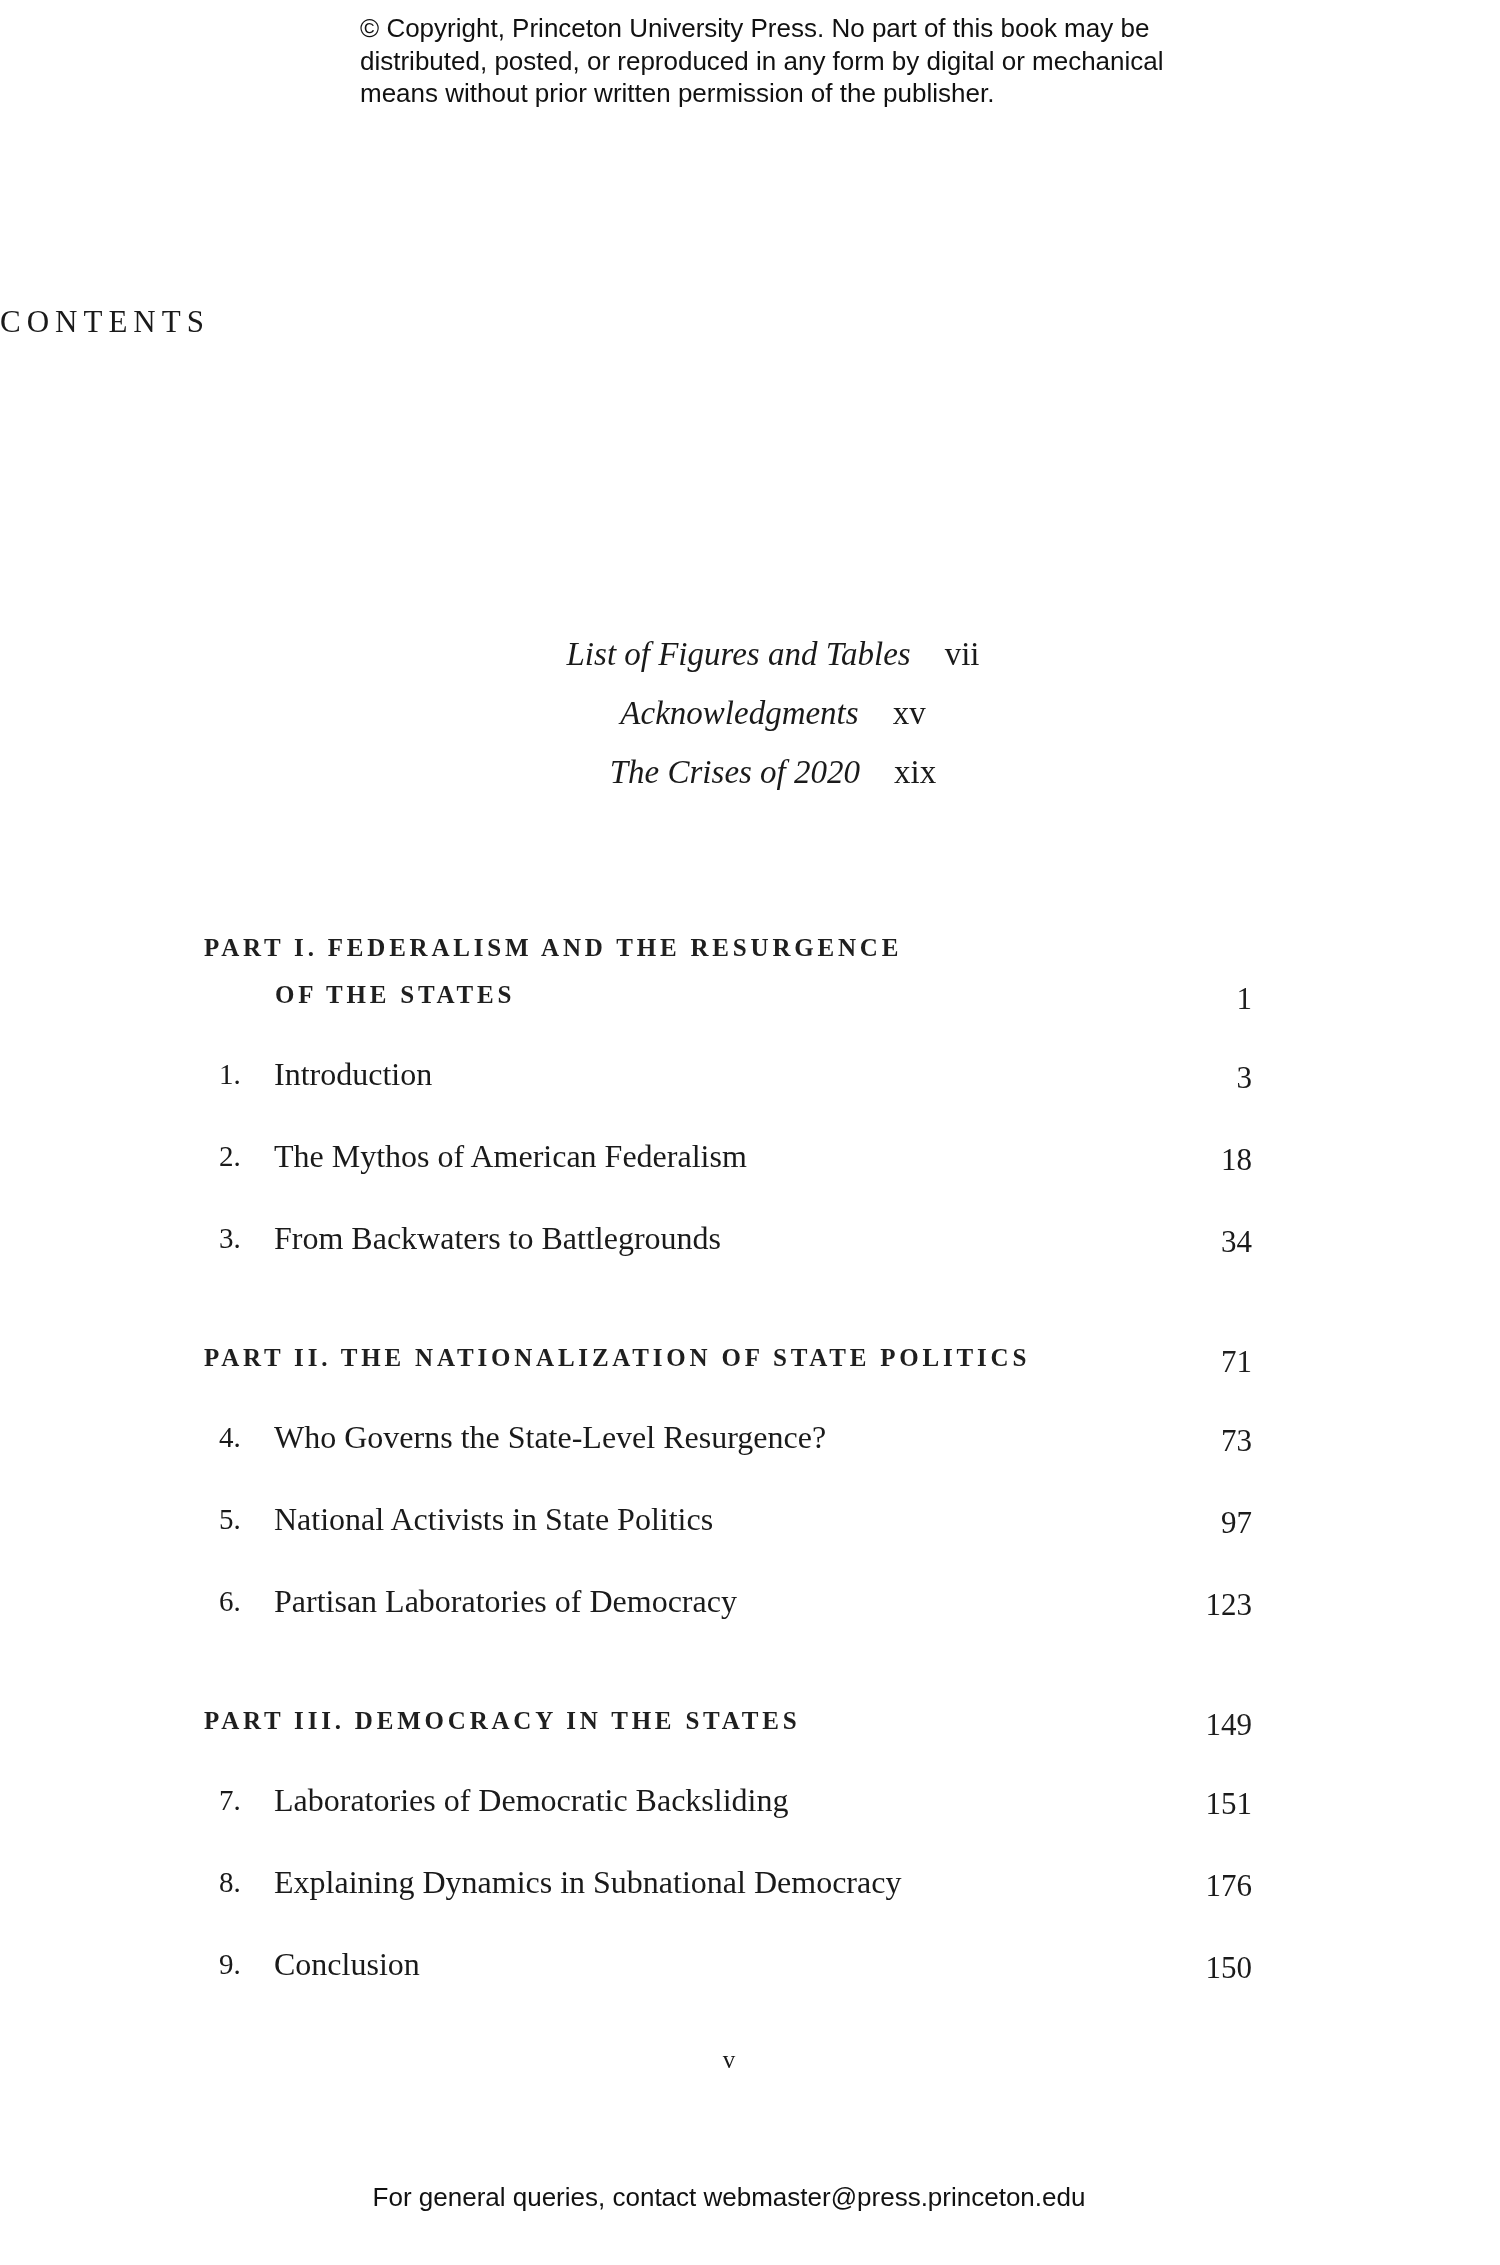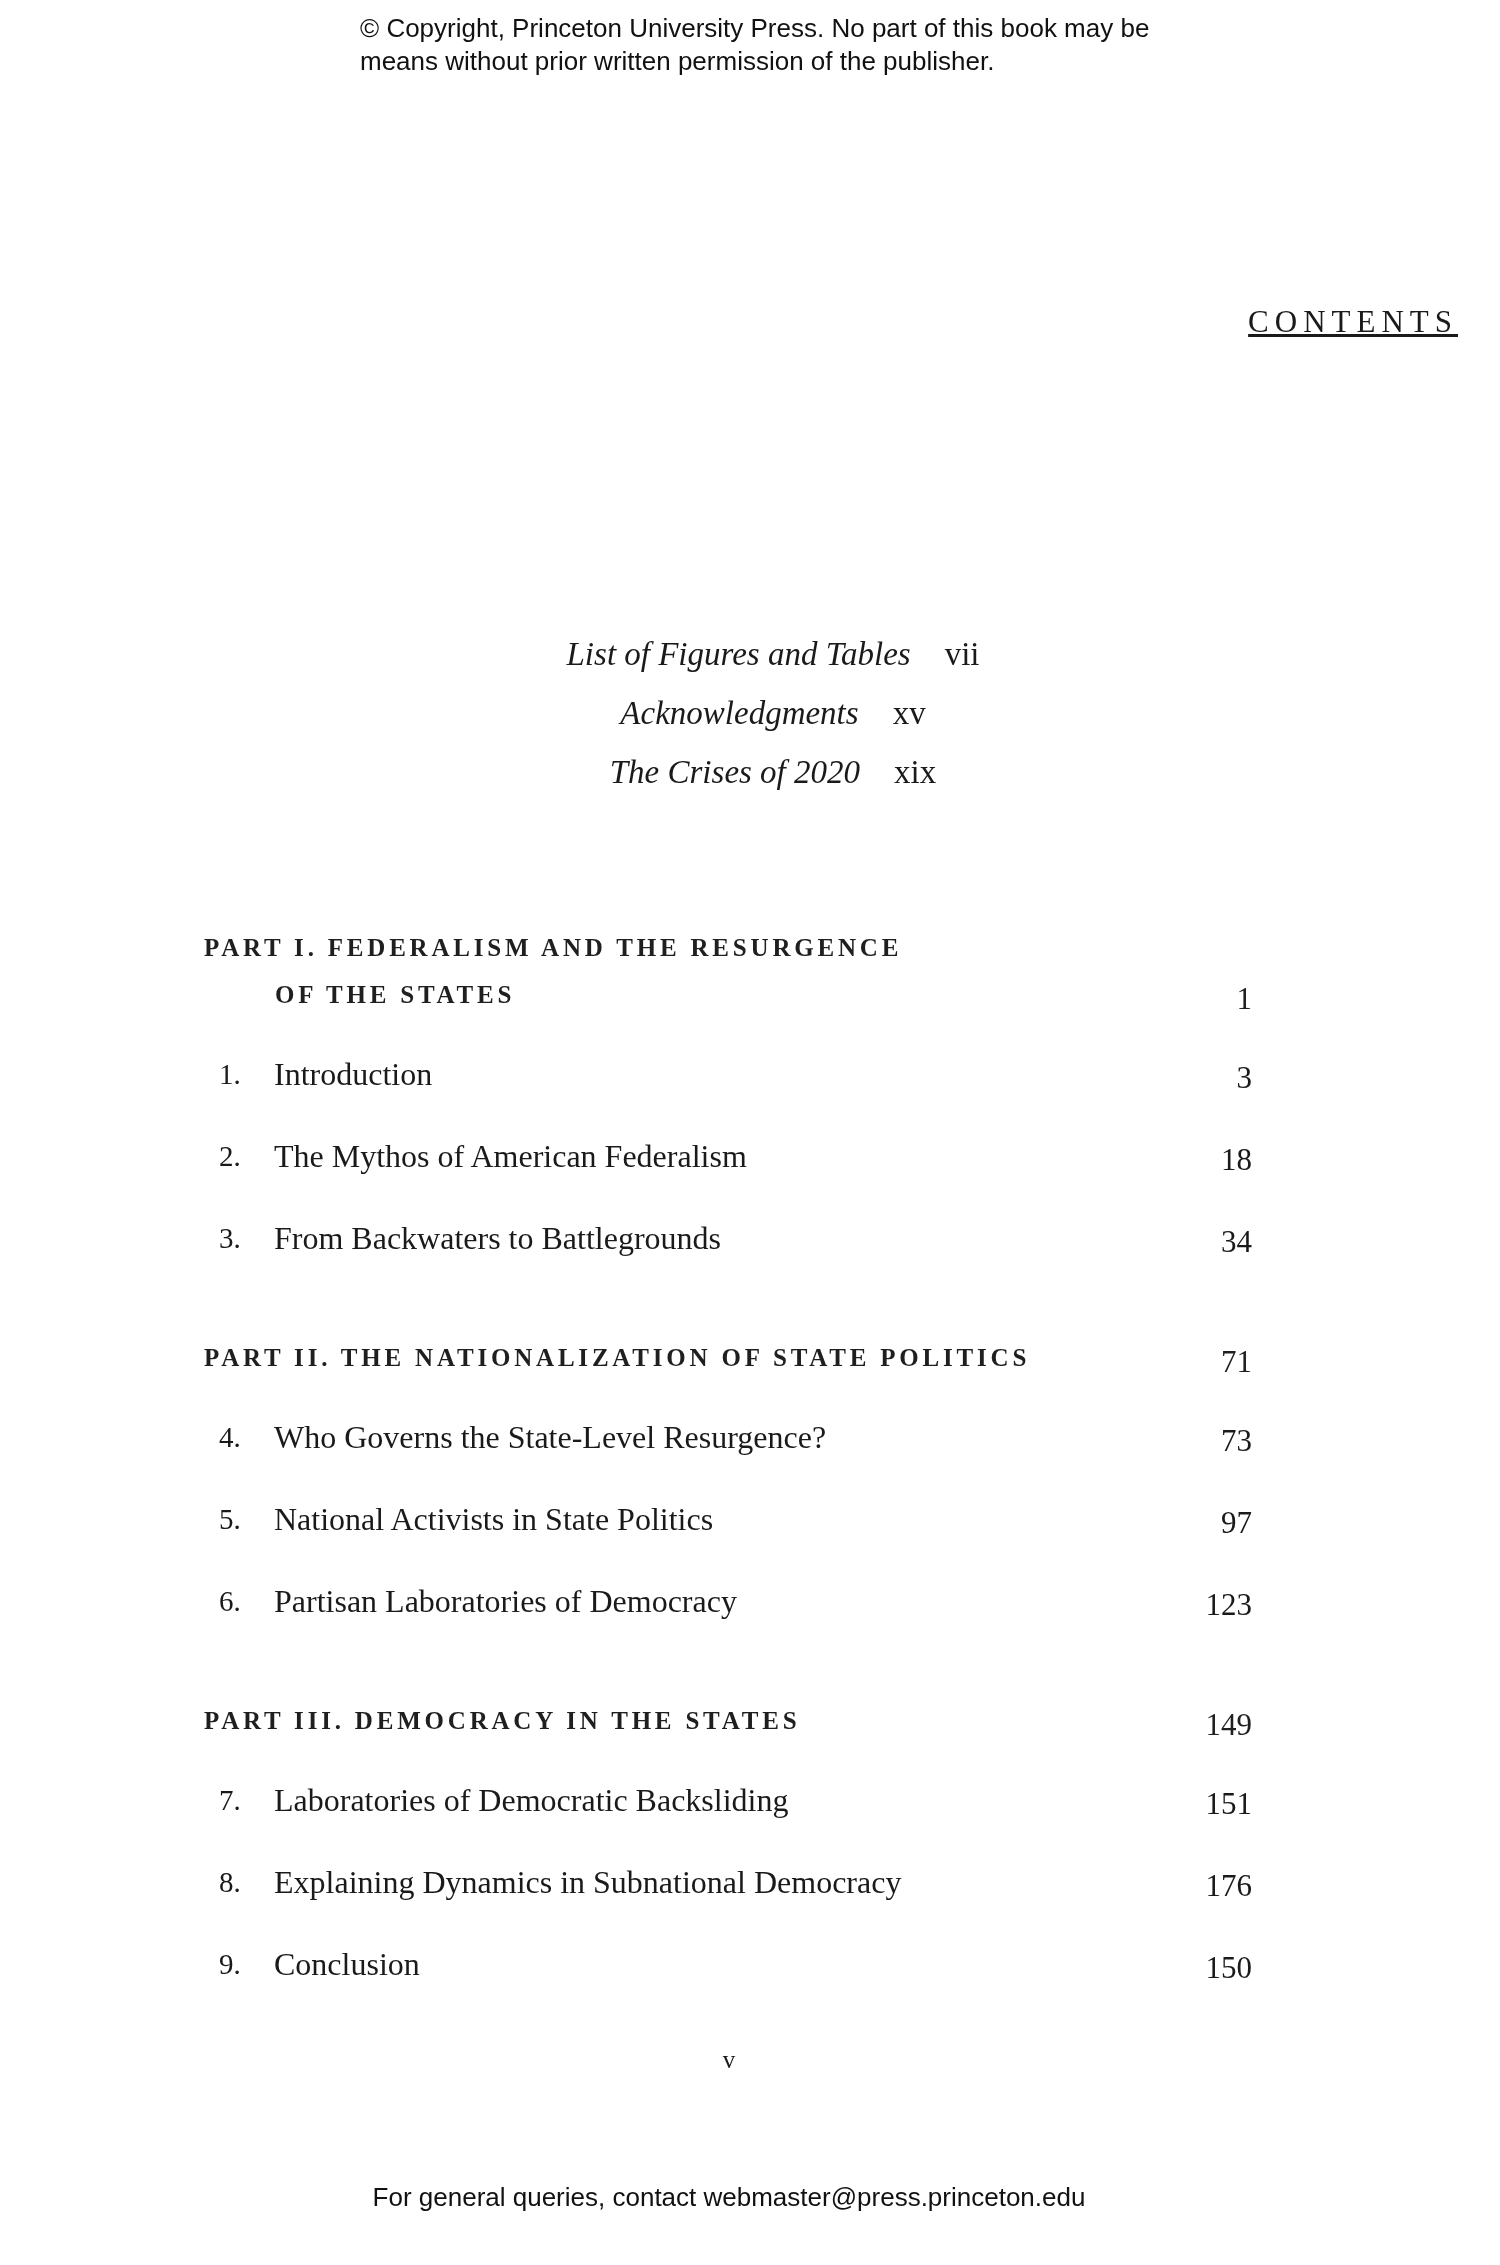--- a/index.html
+++ b/index.html
@@ -25,26 +25,25 @@
       color: #111;
       margin-left: 36px;
     }
     .copyright span { display: block; white-space: nowrap; }
 
     .contents-title {
       position: absolute;
       left: 0;
       width: 1458px;
       top: 304px;
-      text-align: right;
+      text-align: left;
       font-family: "Liberation Serif", serif;
       font-size: 31px;
       letter-spacing: 6px;
       color: #1a1a1a;
-      text-decoration: underline;
     }
 
     .front-matter {
       position: absolute;
       left: 0;
       width: 1458px;
       top: 630px;
       margin-left: 44px;
     }
     .fm-row {
@@ -135,20 +134,21 @@
       font-family: "Liberation Sans", sans-serif;
       font-size: 26px;
       color: #111;
     }
   </style>
 </head>
 <body>
 
 <div class="copyright">
   <span>© Copyright, Princeton University Press. No part of this book may be</span>
+  <span>distributed, posted, or reproduced in any form by digital or mechanical</span>
   <span>means without prior written permission of the publisher.</span>
 </div>
 
 <div class="contents-title">CONTENTS</div>
 
 <div class="front-matter">
   <div class="fm-row">
     <span class="fm-title">List of Figures and Tables</span><span class="fm-page">vii</span>
   </div>
   <div class="fm-row">

